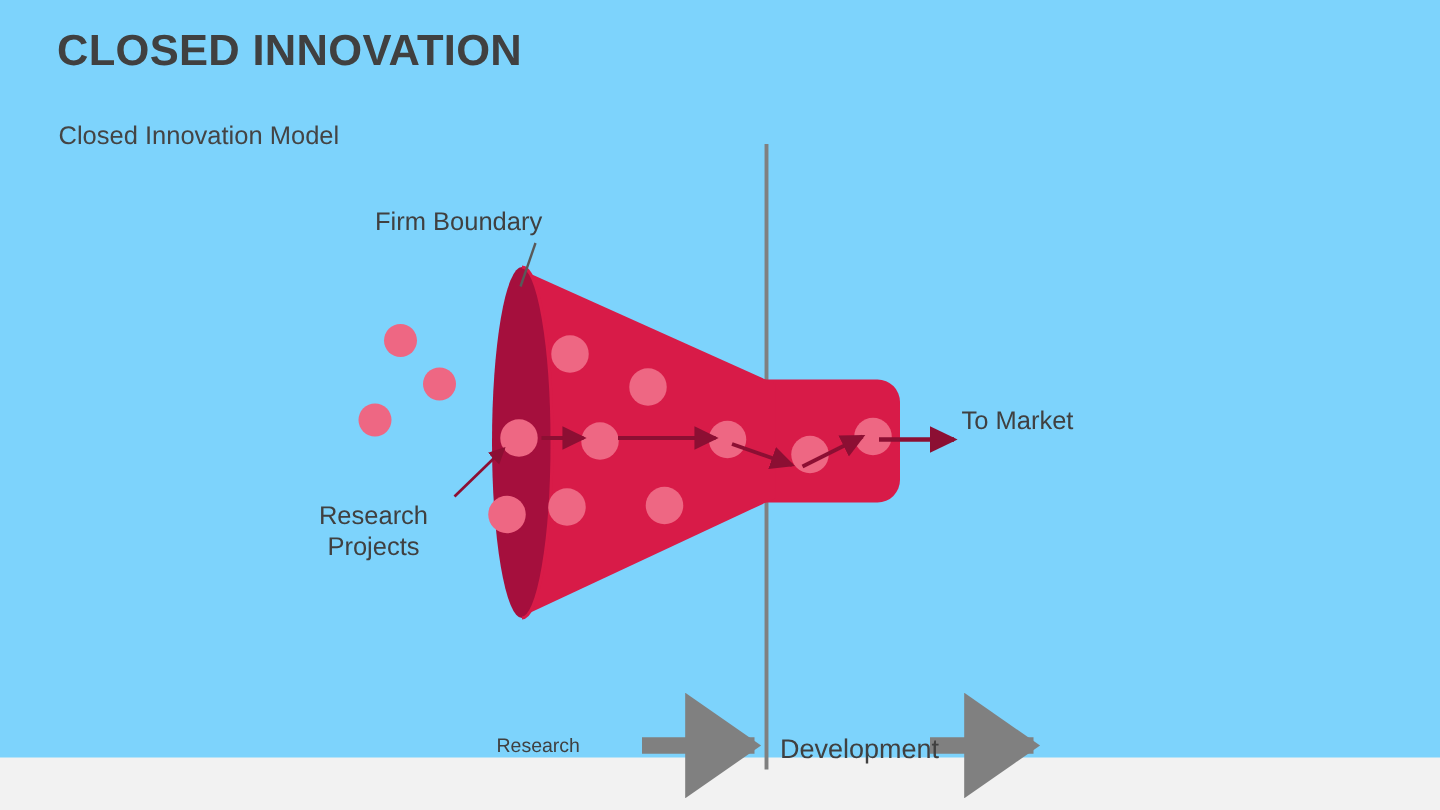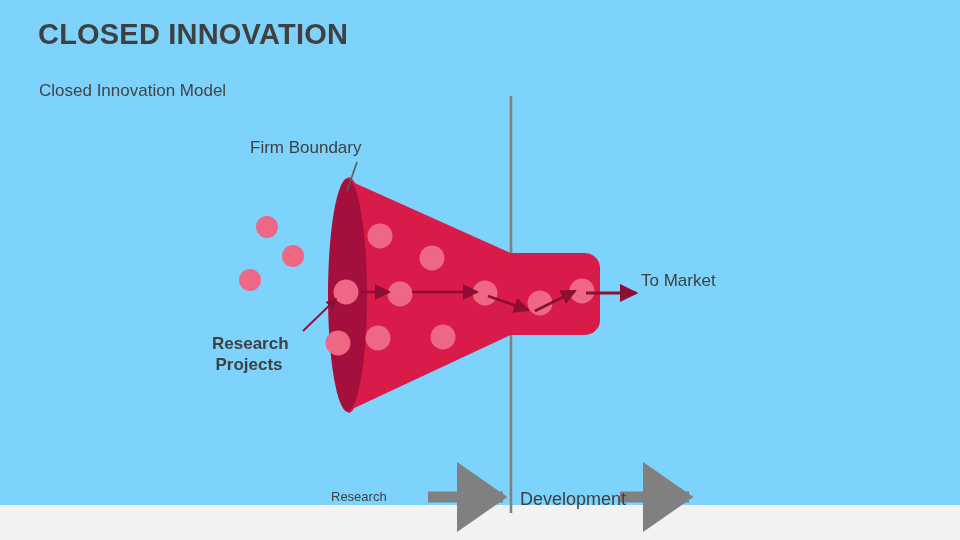--- a/index.html
+++ b/index.html
@@ -57,21 +57,20 @@
     left: 250px;
     top: 138px;
   }
   #lbl-research-projects {
     left: 212px;
     top: 333px;
     line-height: 21px;
     text-align: center;
     width: 74px;
     white-space: normal;
-    font-weight: bold;
   }
   #lbl-to-market {
     left: 641px;
     top: 271px;
     text-align: right;
   }
   #lbl-research {
     left: 331px;
     top: 489px;
     font-size: 13px;

